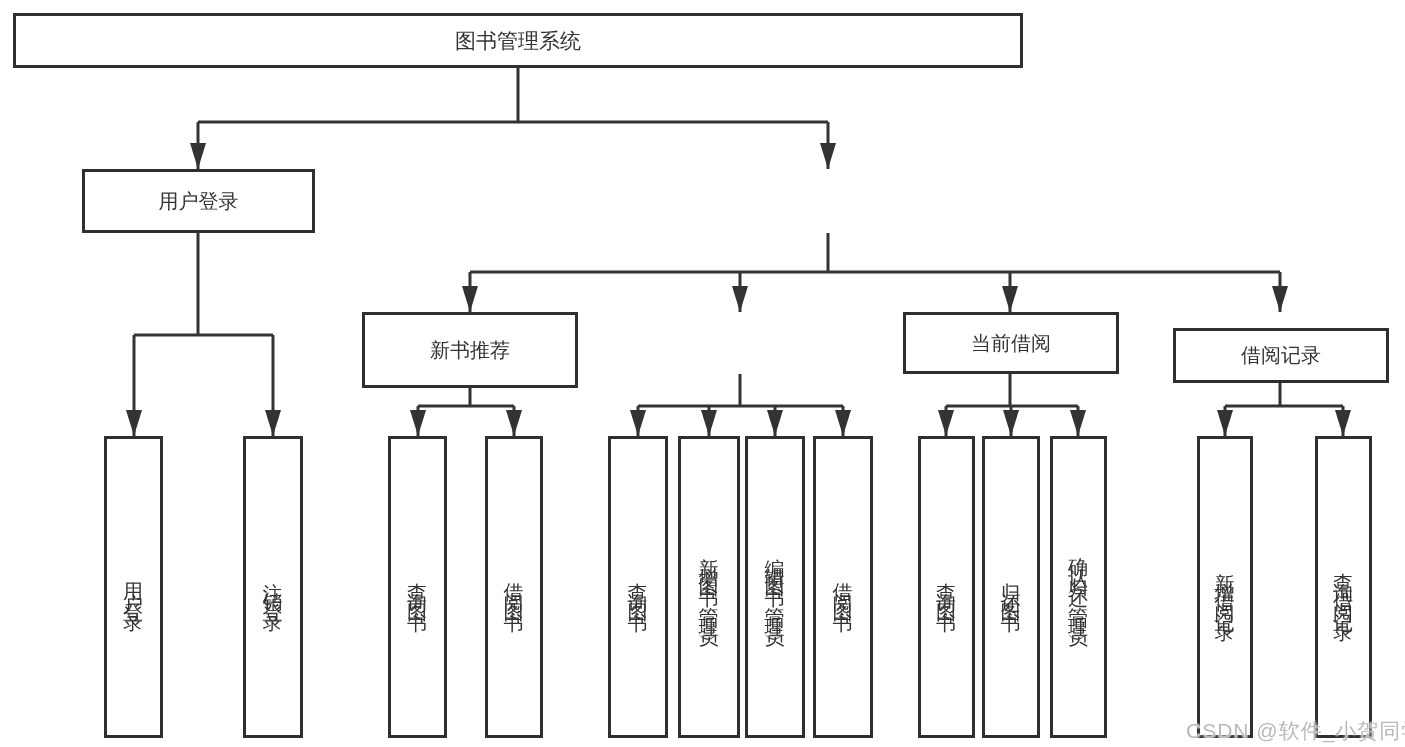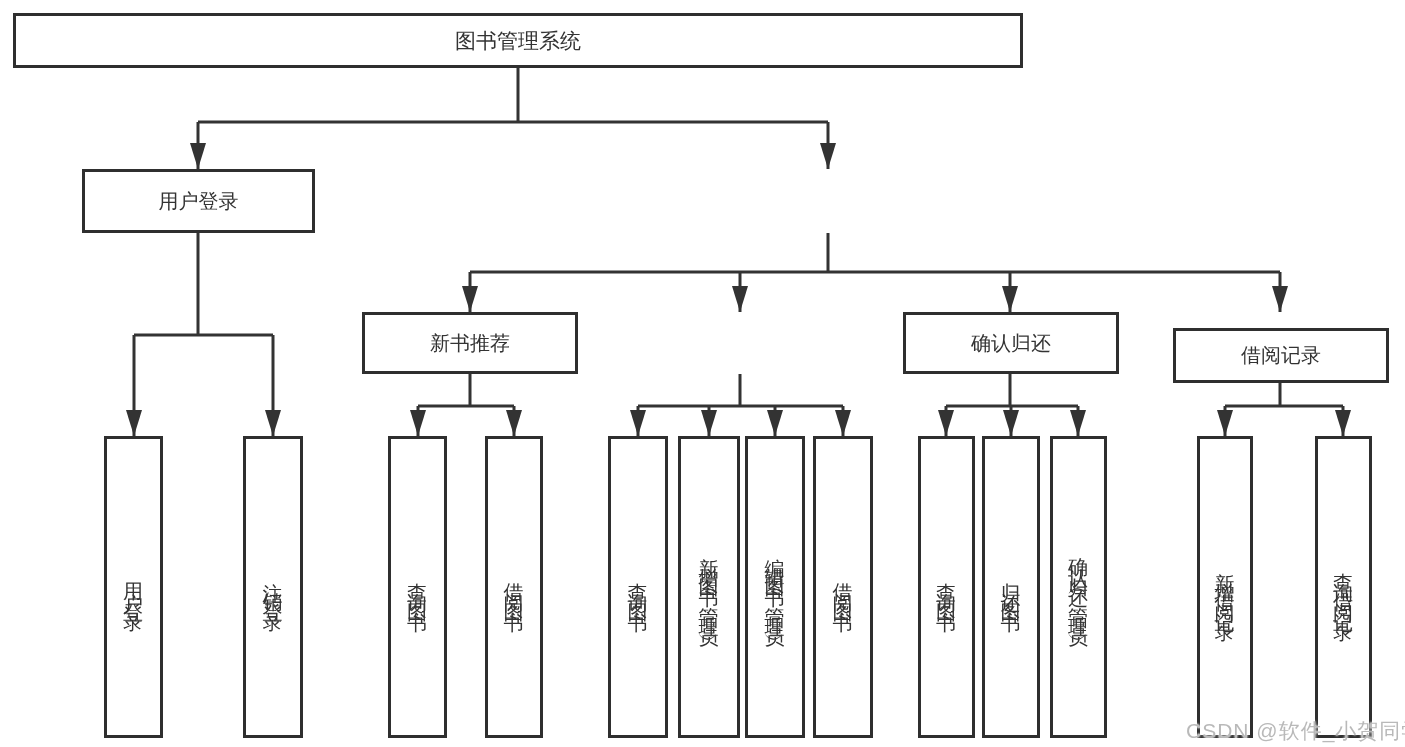--- a/index.html
+++ b/index.html
@@ -113,25 +113,25 @@
   </svg>
 
   <div class="box root" style="left:13px;top:13px;width:1010px;height:55px">
     <span>图书管理系统</span>
   </div>
 
   <div class="box branch" style="left:82px;top:169px;width:233px;height:64px">
     <span>用户登录</span>
   </div>
 
-  <div class="box group" style="left:362px;top:312px;width:216px;height:62px">
+  <div class="box group" style="left:362px;top:312px;width:216px;height:76px">
     <span>新书推荐</span>
   </div>
   <div class="box group" style="left:903px;top:312px;width:216px;height:62px">
-    <span>确认归还</span>
+    <span>当前借阅</span>
   </div>
   <div class="box group" style="left:1173px;top:328px;width:216px;height:55px">
     <span>借阅记录</span>
   </div>
 
   <div class="box leaf" style="left:104px;width:59px">
     <span class="vtext">用户登录</span>
   </div>
   <div class="box leaf" style="left:243px;width:60px">
     <span class="vtext">注销登录</span>

